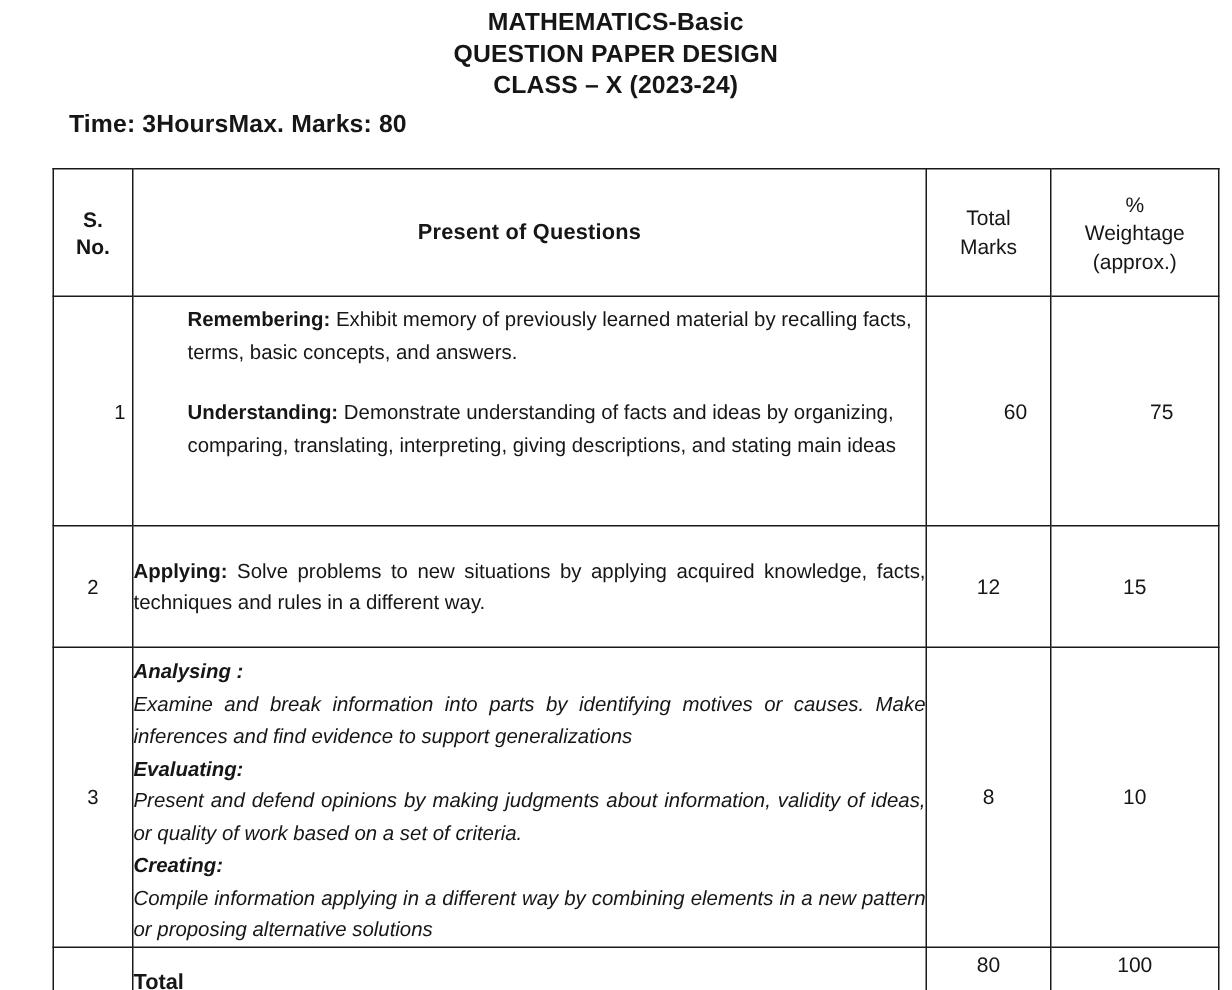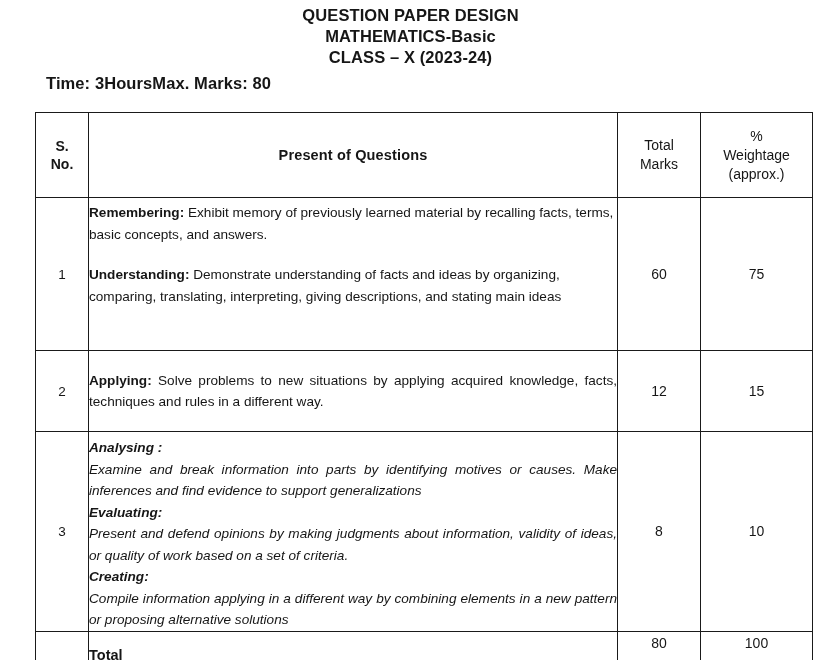--- a/index.html
+++ b/index.html
@@ -101,40 +101,40 @@
 
   .just { text-align: justify; text-justify: inter-word; }
   .left { text-align: left; }
 
   .num-cell {
     text-align: center;
     font-size: 14px;
   }
 
   
-  tr.row1 td { height: 144px; }
+  tr.row1 td { height: 144px; padding-left: 36px; }
   tr.row1 .typ-cell { padding-top: 4px; padding-bottom: 4px; vertical-align: top; }
   tr.row2 td { height: 80px; }
   tr.row3 td { height: 193px; }
   tr.row3 .typ-cell { vertical-align: top; padding-top: 5px; font-style: italic; }
   tr.total td { height: 46px; }
   tr.total .num-cell { vertical-align: top; padding-top: 3px; }
   tr.total .typ-cell {
     font-weight: bold;
     font-size: 14.5px;
   }
 </style>
 </head>
 <body>
 
 <div class="page">
 
   <div class="doc-title">
+    <span class="line">MATHEMATICS-Basic</span>
     <span class="line">QUESTION PAPER DESIGN</span>
-    <span class="line">MATHEMATICS-Basic</span>
     <span class="line">CLASS – X (2023-24)</span>
   </div>
 
   <div class="meta-row">
     <span>Time: 3Hours</span>
     <span>Max. Marks: 80</span>
   </div>
 
   <div class="table-wrap">
     <table class="qp">

